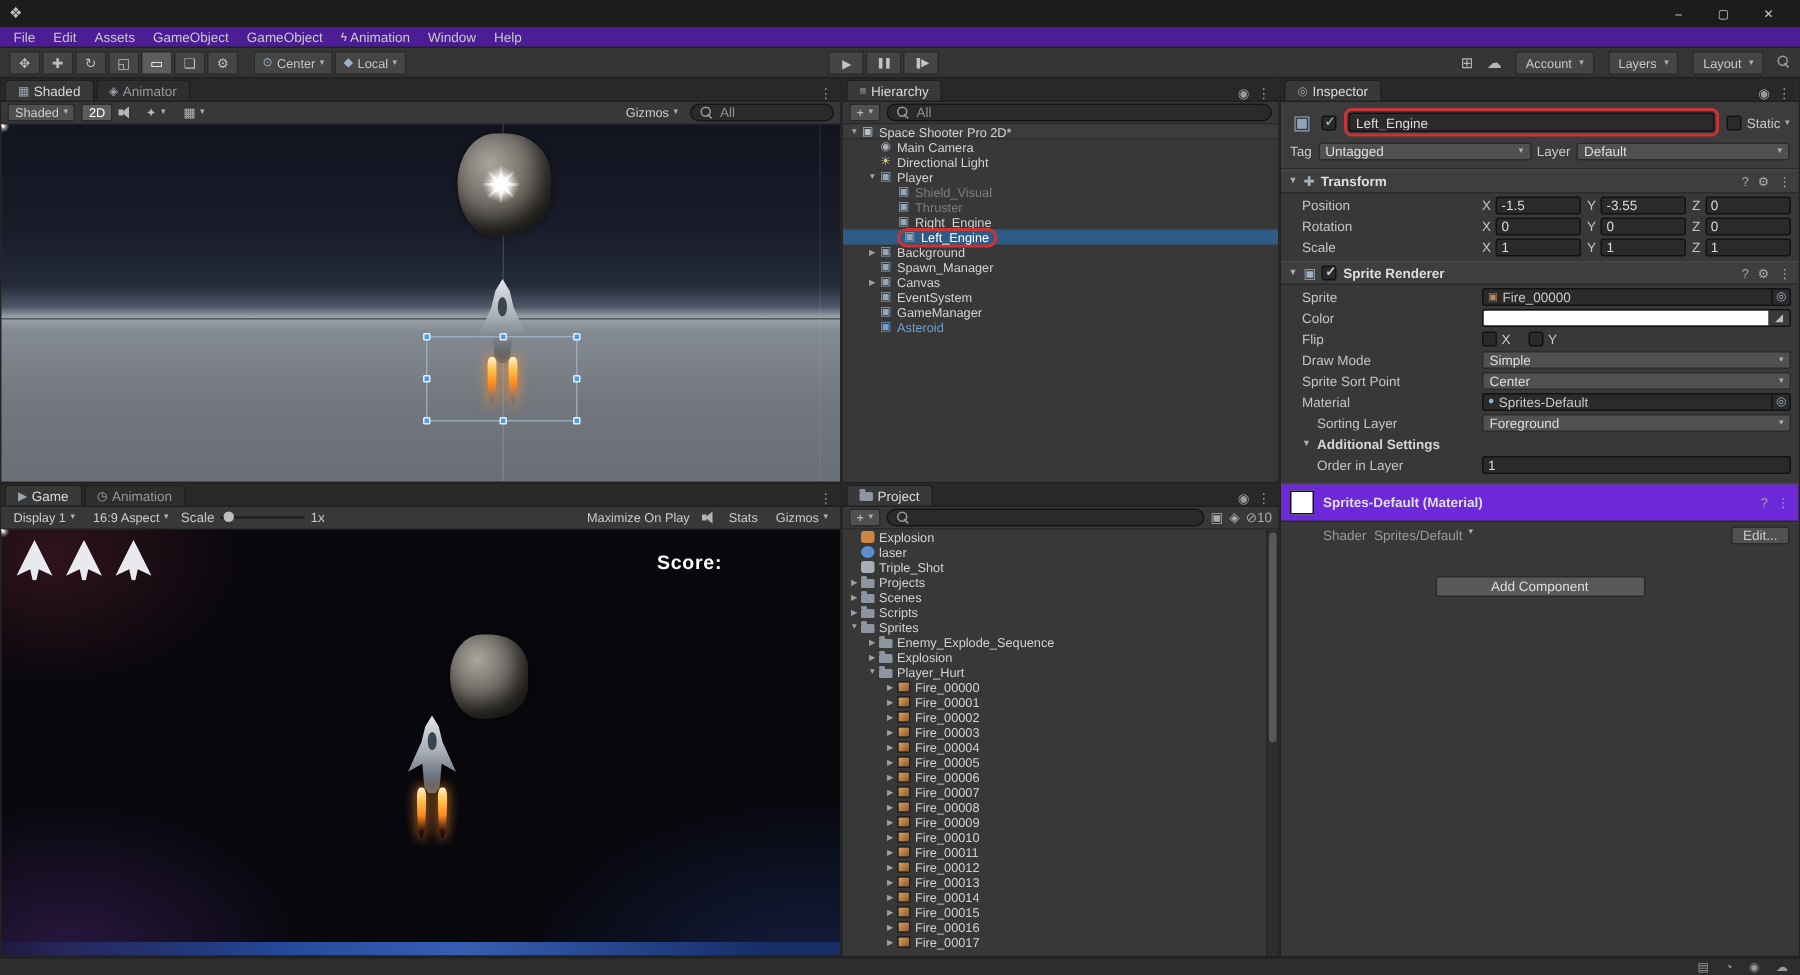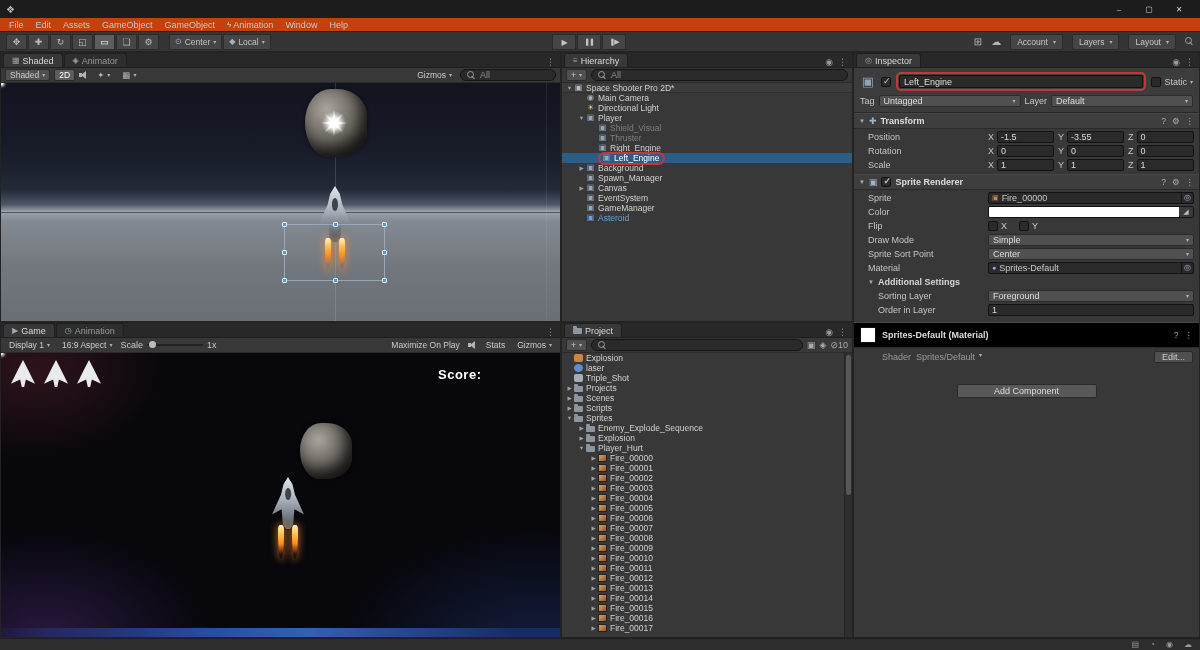--- a/index.html
+++ b/index.html
@@ -4,21 +4,21 @@
 <style>
 *{box-sizing:border-box;margin:0;padding:0}
 body{width:1200px;height:650px;position:relative;overflow:hidden;background:#383838;
  font-family:"Liberation Sans",sans-serif;font-size:9px;color:#c8c8c8;user-select:none}
 .arr{font-size:6px;color:#b0b0b0;line-height:1}
 
 .titlebar{position:absolute;left:0;top:0;width:1200px;height:18px;background:#1c1c1c;display:flex;align-items:center;padding:0 6px;gap:6px;color:#c4c4c4;font-size:9.5px}
 .t-ic{color:#bdbdbd;font-size:10px}
 .win-controls{margin-left:auto;display:flex}
 .win-btn{width:30px;height:18px;display:flex;align-items:center;justify-content:center;color:#cfcfcf;font-size:8px}
-.menubar{position:absolute;left:0;top:18px;width:1200px;height:14px;background:#c2410c;border-bottom:1px solid #222;display:flex;align-items:center;padding:0 3px}
+.menubar{position:absolute;left:0;top:18px;width:1200px;height:14px;background:#4c1d95;border-bottom:1px solid #222;display:flex;align-items:center;padding:0 3px}
 .menu-item{padding:0 6px;height:14px;display:flex;align-items:center;gap:2px;color:#c8c8c8}
 .mi-ic{color:#d8d8d8;font-size:8px}
 .toolbar{position:absolute;left:0;top:32px;width:1200px;height:20px;background:#353535;border-bottom:1px solid #242424;display:flex;align-items:center;padding:0 6px}
 .tool-group{display:flex;gap:1px}
 .tool-btn{width:21px;height:16px;background:#454545;border:1px solid #2b2b2b;color:#bdbdbd;display:flex;align-items:center;justify-content:center;font-size:9px}
 .tool-btn.active{background:#5d5d5d;color:#fff}
 .pivot-group{display:flex;margin-left:10px;gap:1px}
 .pivot-btn{height:16px;background:#454545;border:1px solid #2b2b2b;color:#c4c4c4;display:flex;align-items:center;padding:0 5px;gap:3px;font-size:8.5px}
 .pg-ic{font-size:8px;color:#9db3c7}
 .play-group{position:absolute;left:552px;top:2px;display:flex;gap:1px}
@@ -124,21 +124,21 @@
 .nfield{flex:1;height:12px;background:#2a2a2a;border:1px solid #121212;border-radius:2px;padding:0 3px;line-height:10px;color:#dcdcdc;min-width:0;display:flex;align-items:center}
 .objfield{flex:1;height:12px;background:#2a2a2a;border:1px solid #121212;border-radius:2px;display:flex;align-items:center;gap:3px;padding:0 0 0 3px;min-width:0}
 .of-ic{font-size:7px;color:#c08b5a}
 .objpick{margin-left:auto;width:12px;border-left:1px solid #121212;display:flex;align-items:center;justify-content:center;color:#9fb6cf;font-size:8px;height:100%}
 .colorfield{flex:1;display:flex;height:12px;border:1px solid #121212;border-radius:2px;overflow:hidden}
 .colorbar{flex:1;background:#ffffff}
 .eyedrop{width:14px;background:#3a3a3a;display:flex;align-items:center;justify-content:center;color:#bbb;font-size:7px}
 .flipgrp{display:flex;gap:12px;align-items:center;flex:1}
 .flipitem{display:flex;gap:3px;align-items:center}
 .matblock{margin-top:6px}
-.mat-header{display:flex;align-items:center;gap:6px;background:#000000;border-top:1px solid #474747;border-bottom:1px solid #2a2a2a;padding:4px 6px;font-weight:bold;color:#dedede}
+.mat-header{display:flex;align-items:center;gap:6px;background:#6d28d9;border-top:1px solid #474747;border-bottom:1px solid #2a2a2a;padding:4px 6px;font-weight:bold;color:#dedede}
 .swatch{width:16px;height:16px;background:#fff;border:1px solid #121212;flex:none}
 .shader-row{display:flex;align-items:center;gap:5px;height:18px;padding:0 6px 0 28px;color:#9a9a9a}
 .shader-dd{display:flex;gap:4px;color:#9a9a9a}
 .edit-btn{margin-left:auto;height:12px;background:#505050;border:1px solid #2b2b2b;border-radius:2px;color:#ccc;padding:0 7px;display:flex;align-items:center}
 .addcomp{display:block;margin:18px auto 0;width:140px;height:14px;background:#585858;border:1px solid #2b2b2b;border-radius:2px;color:#dedede;font-size:9px;text-align:center;line-height:13px}
 
 .statusbar{position:absolute;left:0;top:638px;width:1200px;height:12px;background:#2d2d2d;border-top:1px solid #1f1f1f;display:flex;align-items:center;padding:0 8px}
 .sb-icons{margin-left:auto;display:flex;gap:11px;color:#9a9a9a;font-size:8px}
 </style>
 </head>
@@ -1100,30 +1100,30 @@
         </div>
     </div>
     <div class="irow">
       <span class="ilabel">Material</span>
       <div class="objfield">
         <span class="of-ic" style="color:#8fb0d8">●</span>
         <span>Sprites-Default</span>
         <span class="objpick">◎</span>
       </div>
     </div>
-    <div class="irow">
-      <span class="fold">▼</span>
-      <span style="font-weight:bold;color:#d6d6d6">Additional Settings</span>
-    </div>
     <div class="irow" style="padding-left:24px">
       <span class="ilabel" style="flex-basis:106px">Sorting Layer</span>
       <div class="ddfield">
           <span>Foreground</span>
           <span class="arr">▾</span>
         </div>
+    </div>
+    <div class="irow">
+      <span class="fold">▼</span>
+      <span style="font-weight:bold;color:#d6d6d6">Additional Settings</span>
     </div>
     <div class="irow" style="padding-left:24px">
       <span class="ilabel" style="flex-basis:106px">Order in Layer</span>
       <span class="nfield">1</span>
     </div>
 
     <div class="matblock">
       <div class="mat-header">
         <span class="swatch"></span>
         <span>Sprites-Default (Material)</span>

